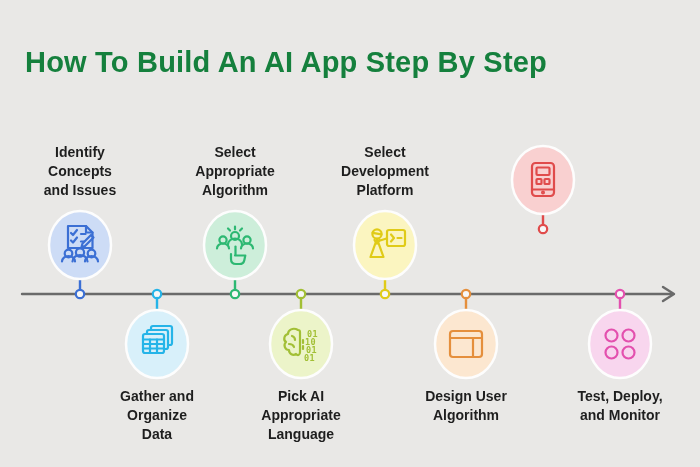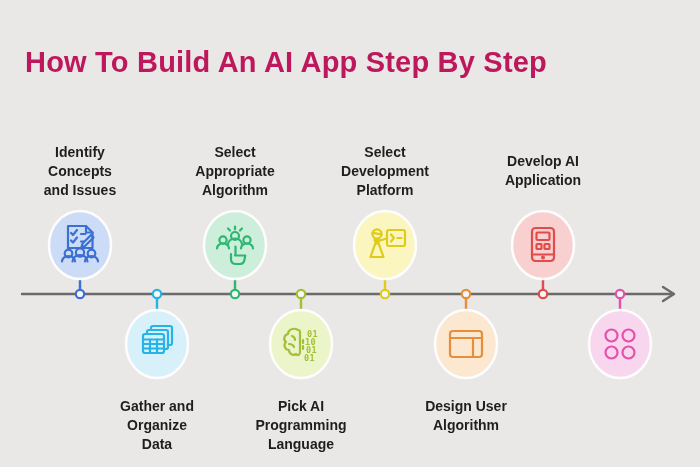--- a/index.html
+++ b/index.html
@@ -10,21 +10,21 @@
     position: relative;
     overflow: hidden;
   }
   .title {
     position: absolute;
     top: 46px; left: 0; width: 572px;
     text-align: center;
     font-size: 29px;
     font-weight: 800;
     letter-spacing: 0.2px;
-    color: #be185d;
+    color: #15803d;
   }
   .timeline-svg {
     position: absolute;
     left: 0; top: 280px;
     width: 700px; height: 28px;
   }
   .timeline-line, .timeline-arrow {
     stroke: #6a6a6a;
     stroke-width: 2.4;
     fill: none;
@@ -48,21 +48,21 @@
     line-height: 19px;
     color: #1e1e1e;
   }
   .above .step-label {
     height: 58px;
     display: flex;
     align-items: center;
     justify-content: center;
     margin-bottom: 7px;
   }
-  .below .step-label { padding-top: 4px; margin-top: 10px; }
+  .below .step-label { padding-top: 4px; }
   .step-graphic { display: block; }
   .bubble { stroke: #fdfdfd; stroke-width: 2.5; }
   .connector { stroke-width: 2.4; stroke-linecap: round; }
   .dot { fill: #f7f7f7; stroke-width: 2.2; }
   .icon {
     fill: none;
     stroke-width: 2.2;
     stroke-linecap: round;
     stroke-linejoin: round;
   }
@@ -160,21 +160,21 @@
       <path d="M2,-4 v3 M2,2 v3"></path>
       <g class="binary-text" stroke="none" fill="#a2bf35">
         <text x="6" y="-7">01</text>
         <text x="4" y="1">10</text>
         <text x="5" y="9">01</text>
         <text x="3" y="17">01</text>
       </g>
     </g>
   </svg>
   <div class="step-label">Pick AI
-Programming
+Appropriate
 Language</div>
 </div>
 
 <div class="step above" style="left:320px">
   <div class="step-label">Select
 Development
 Platform</div>
   <svg class="step-graphic" width="76" height="96" viewBox="0 0 76 96">
     <line class="connector" x1="38" y1="68" x2="38" y2="87" stroke="#e0cb18"></line>
     <ellipse class="bubble" cx="38" cy="38" rx="31" ry="34" fill="#fbf5c0"></ellipse>
@@ -201,22 +201,20 @@
       <rect x="-16" y="-13" width="32" height="26" rx="3"></rect>
       <path d="M-16,-6 H16"></path>
       <path d="M7,-6 V13"></path>
     </g>
   </svg>
   <div class="step-label">Design User
 Algorithm</div>
 </div>
 
 <div class="step above" style="left:478px">
-  <div class="step-label">Develop AI
-Application</div>
   <svg class="step-graphic" width="76" height="96" viewBox="0 0 76 96">
     <line class="connector" x1="38" y1="68" x2="38" y2="87" stroke="#e04b4b"></line>
     <ellipse class="bubble" cx="38" cy="38" rx="31" ry="34" fill="#f9d0d0"></ellipse>
     <g class="icon" transform="translate(38,38)" stroke="#e04b4b">
       <rect x="-11" y="-17" width="22" height="33" rx="3.5"></rect>
       <rect x="-6.5" y="-12.5" width="13" height="7.5" rx="1"></rect>
       <rect x="-6.5" y="-1" width="5" height="5" rx="0.8"></rect>
       <rect x="1.5" y="-1" width="5" height="5" rx="0.8"></rect>
       <path d="M-11,9.5 H11"></path>
       <circle cx="0" cy="12.5" r="0.9"></circle>
@@ -230,13 +228,15 @@
     <circle class="dot" cx="38" cy="7" r="4.2" stroke="#e350ae"></circle>
     <line class="connector" x1="38" y1="11" x2="38" y2="28" stroke="#e350ae"></line>
     <ellipse class="bubble" cx="38" cy="57" rx="31" ry="34" fill="#f8d6ee"></ellipse>
     <g class="icon" transform="translate(38,57)" stroke="#e350ae">
       <circle cx="-8.5" cy="-8.5" r="6"></circle>
       <circle cx="8.5" cy="-8.5" r="6"></circle>
       <circle cx="-8.5" cy="8.5" r="6"></circle>
       <circle cx="8.5" cy="8.5" r="6"></circle>
     </g>
   </svg>
+  <div class="step-label">Test, Deploy,
+and Monitor</div>
 </div>
 
 </body></html>

